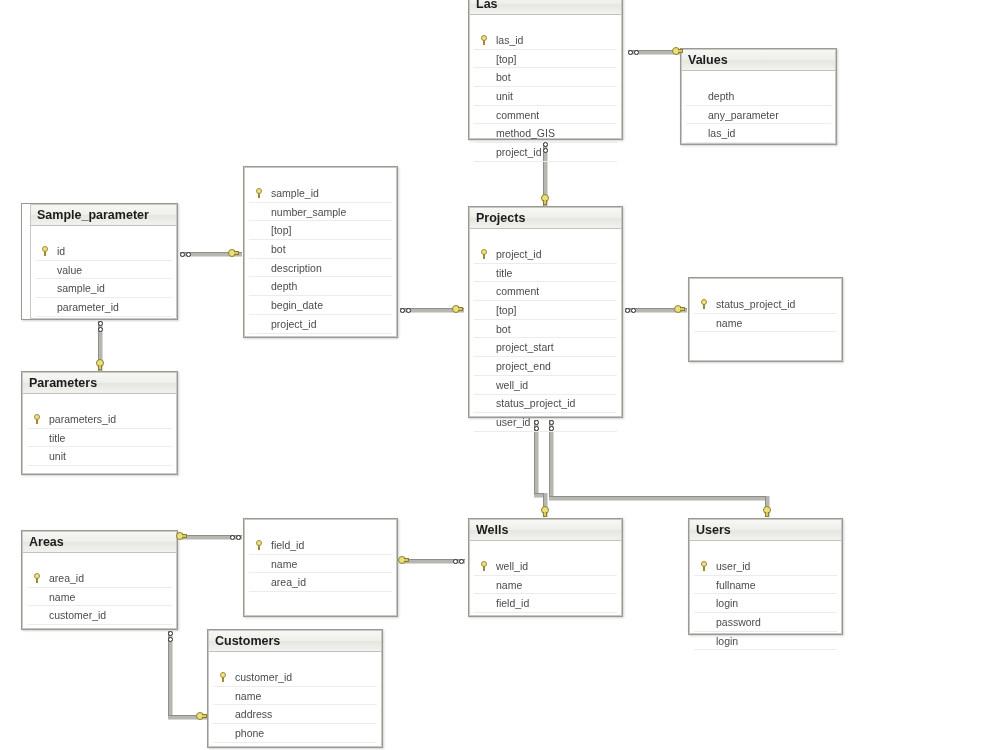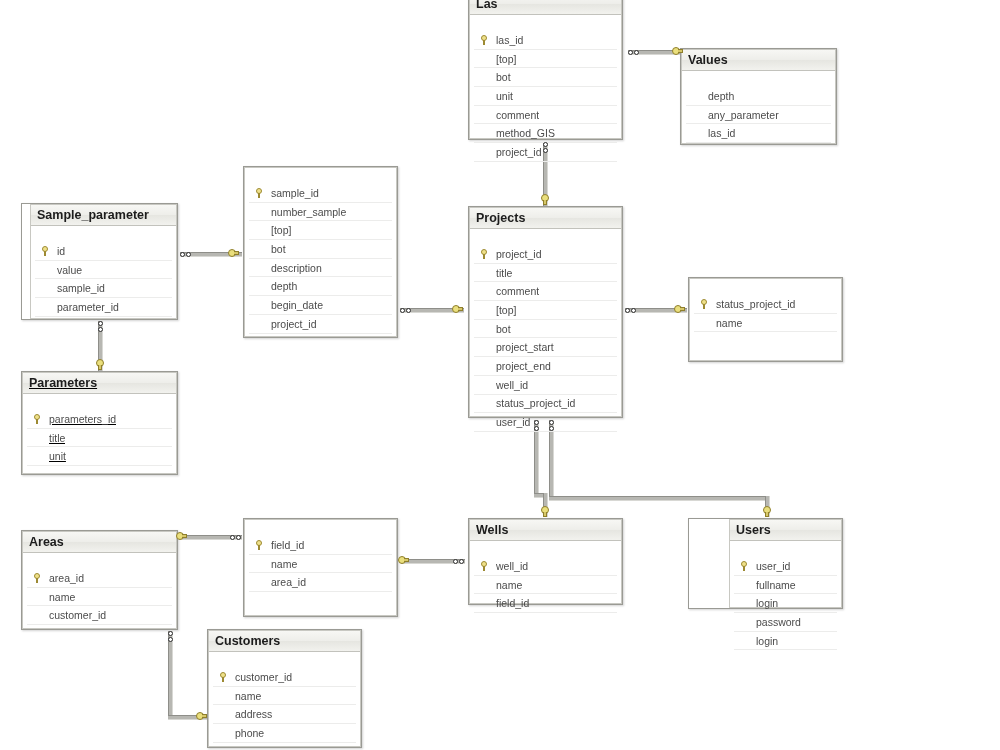--- a/index.html
+++ b/index.html
@@ -457,21 +457,21 @@
               </div>
               <div class="field-name">status_project_id</div>
             </div>
             <div class="field-row">
               <div class="field-key"></div>
               <div class="field-name">name</div>
             </div>
           </div>
         </div>
       </div>
-      <div class="entity" style="left: 21px; top: 371px; width: 157px; height: 104px; text-decoration: underline;">
+      <div class="entity" style="left: 21px; top: 371px; width: 157px; height: 104px;">
         <div class="entity-inner">
           <div class="entity-title">Parameters</div>
           <div class="fields">
             <div class="field-row">
               <div class="field-key">
                 <span class="keyicon"></span>
               </div>
               <div class="field-name">parameters_id</div>
             </div>
             <div class="field-row">
@@ -519,42 +519,42 @@
               <div class="field-key"></div>
               <div class="field-name">name</div>
             </div>
             <div class="field-row">
               <div class="field-key"></div>
               <div class="field-name">area_id</div>
             </div>
           </div>
         </div>
       </div>
-      <div class="entity" style="left: 468px; top: 518px; width: 155px; height: 87px;">
+      <div class="entity" style="left: 468px; top: 518px; width: 155px; height: 99px;">
         <div class="entity-inner">
           <div class="entity-title">Wells</div>
           <div class="fields">
             <div class="field-row">
               <div class="field-key">
                 <span class="keyicon"></span>
               </div>
               <div class="field-name">well_id</div>
             </div>
             <div class="field-row">
               <div class="field-key"></div>
               <div class="field-name">name</div>
             </div>
             <div class="field-row">
               <div class="field-key"></div>
               <div class="field-name">field_id</div>
             </div>
           </div>
         </div>
       </div>
-      <div class="entity" style="left: 688px; top: 518px; width: 155px; height: 91px; padding-left: 40px;">
+      <div class="entity" style="left: 688px; top: 518px; width: 155px; height: 117px;">
         <div class="entity-inner">
           <div class="entity-title">Users</div>
           <div class="fields">
             <div class="field-row">
               <div class="field-key">
                 <span class="keyicon"></span>
               </div>
               <div class="field-name">user_id</div>
             </div>
             <div class="field-row">
@@ -569,21 +569,21 @@
               <div class="field-key"></div>
               <div class="field-name">password</div>
             </div>
             <div class="field-row">
               <div class="field-key"></div>
               <div class="field-name">login</div>
             </div>
           </div>
         </div>
       </div>
-      <div class="entity" style="left: 207px; top: 629px; width: 155px; height: 119px;">
+      <div class="entity" style="left: 207px; top: 629px; width: 176px; height: 119px;">
         <div class="entity-inner">
           <div class="entity-title">Customers</div>
           <div class="fields">
             <div class="field-row">
               <div class="field-key">
                 <span class="keyicon"></span>
               </div>
               <div class="field-name">customer_id</div>
             </div>
             <div class="field-row">

